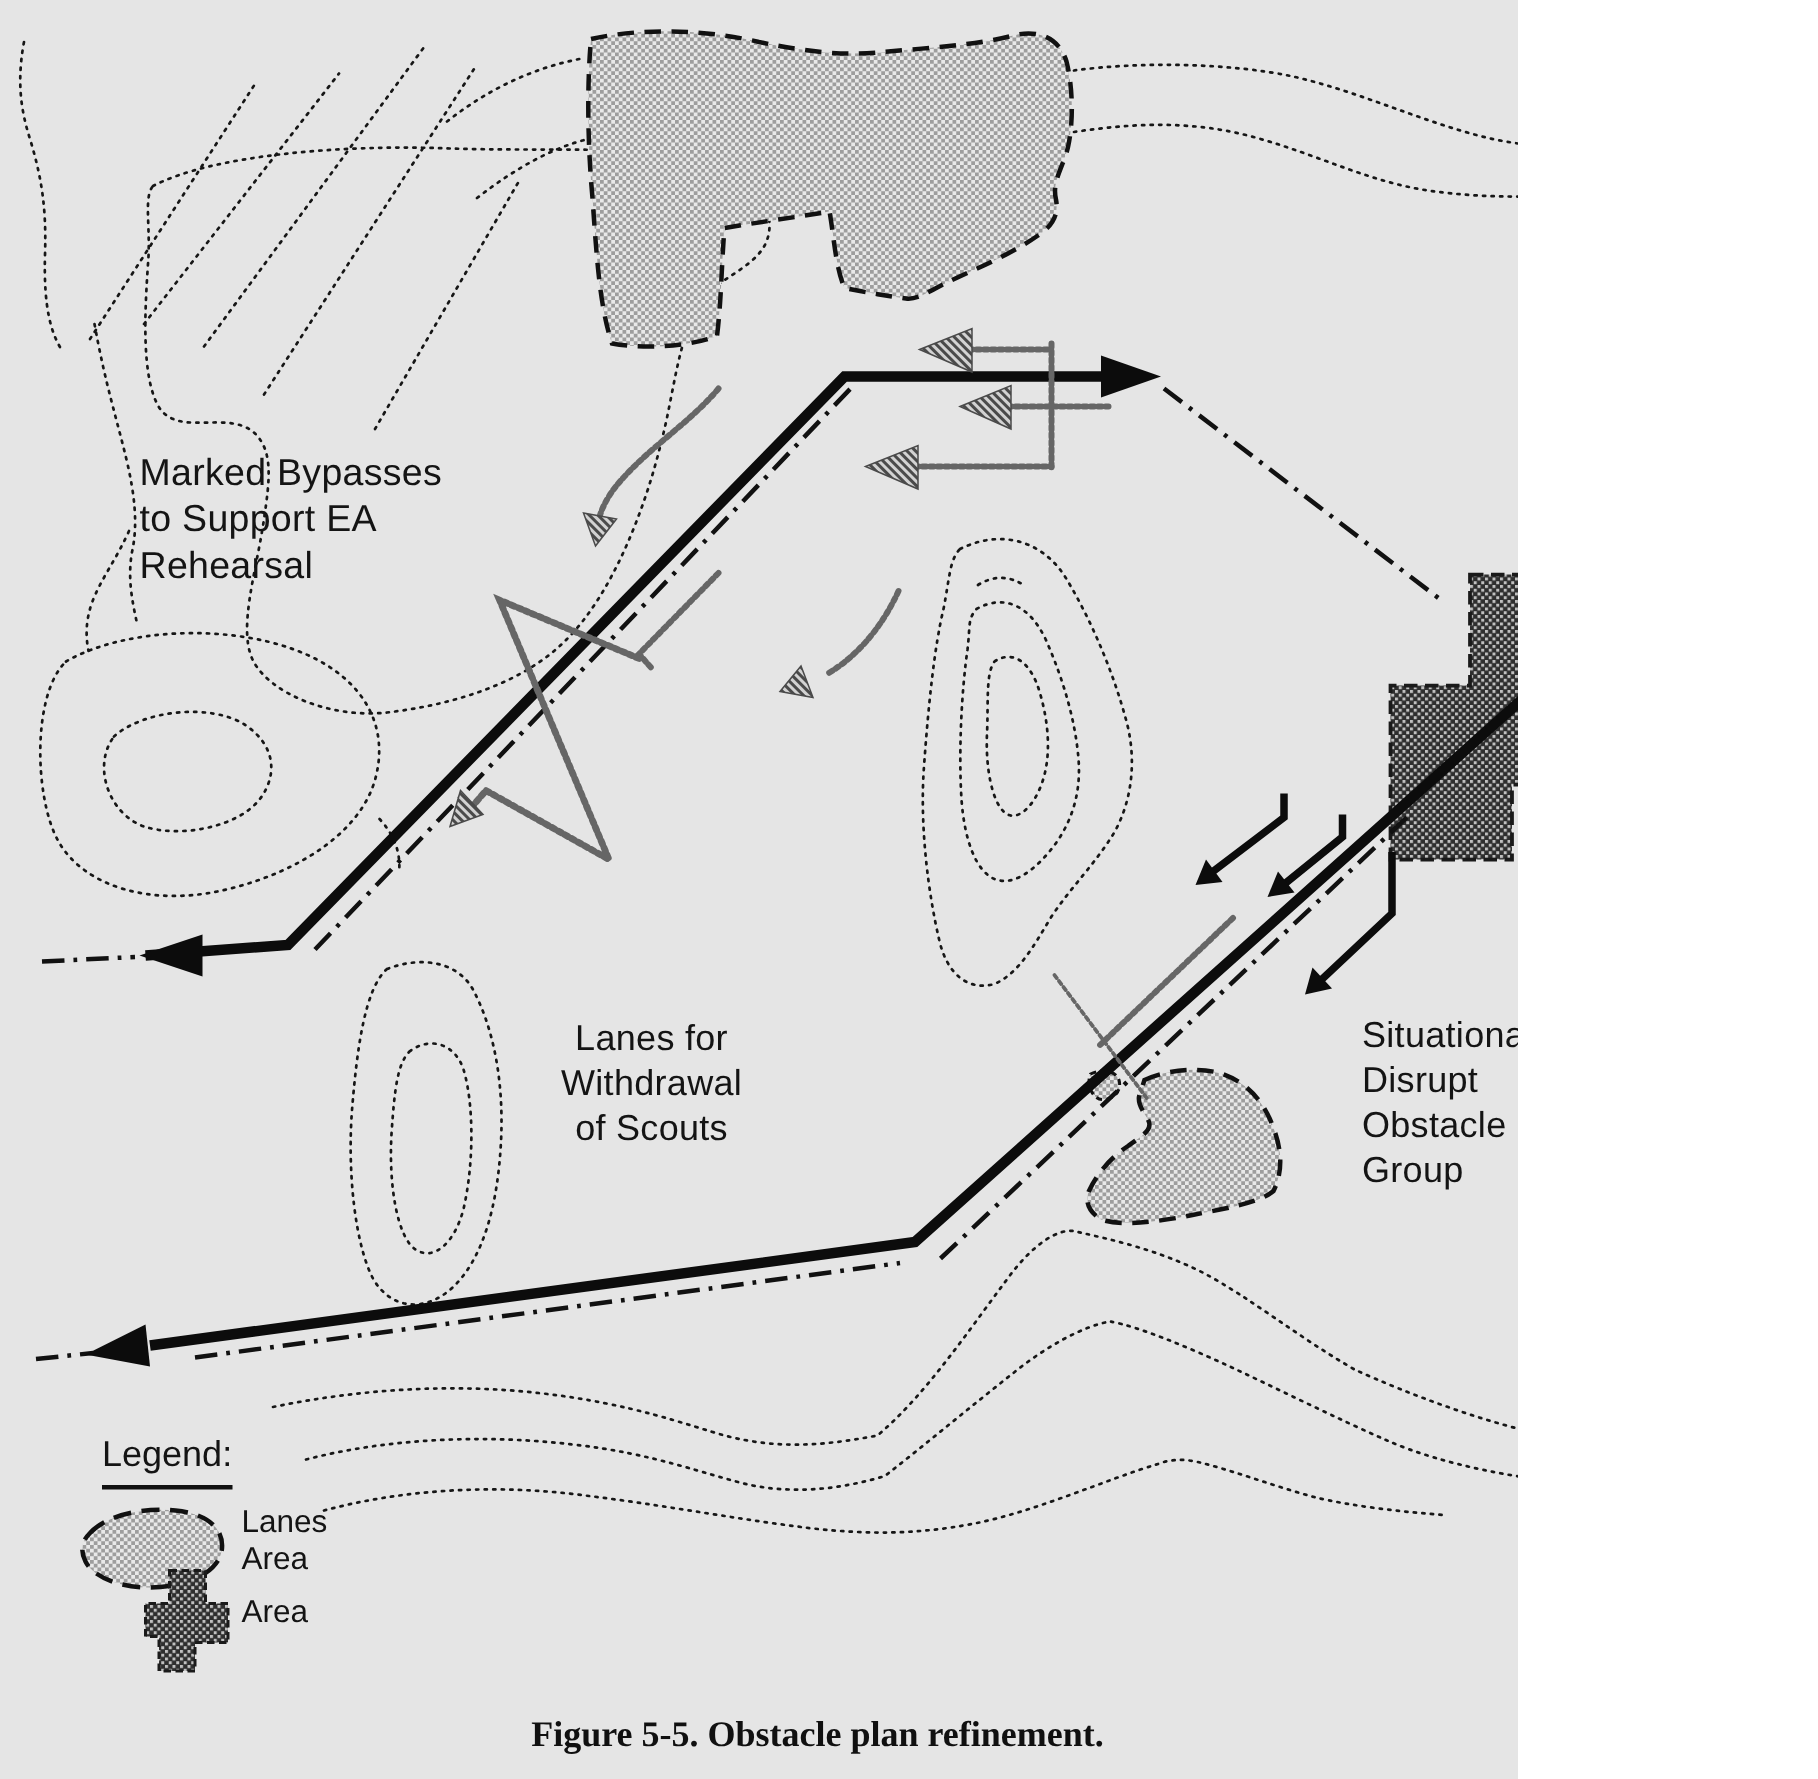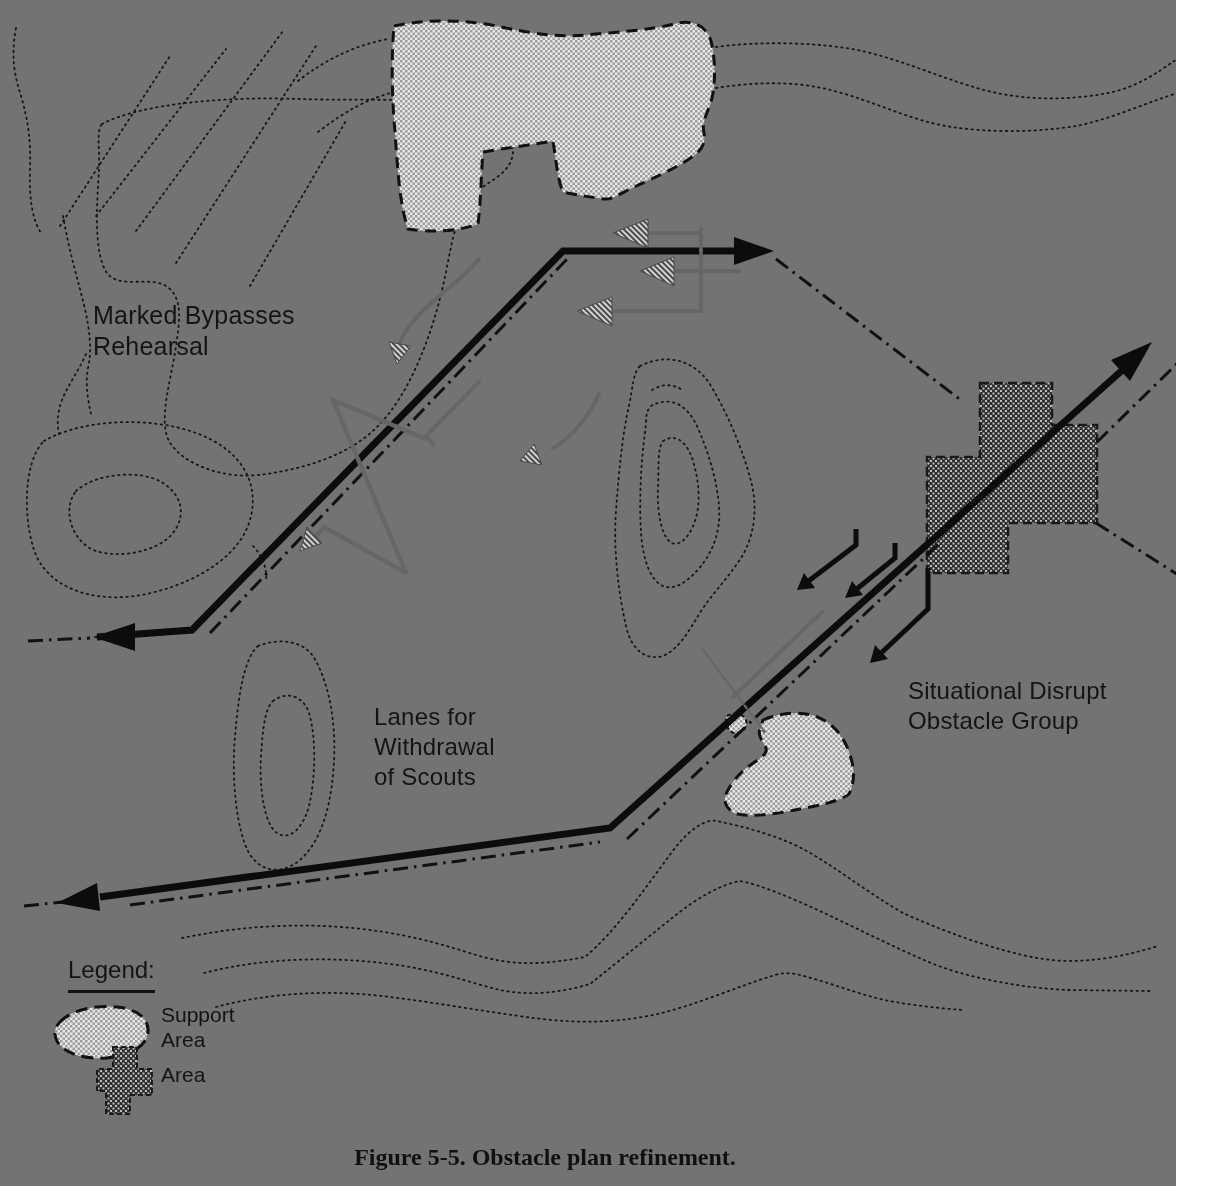--- a/index.html
+++ b/index.html
@@ -1,16 +1,16 @@
 <!DOCTYPE html>
 <html><head>
 <meta charset="utf-8">
 <style>
   html,body{margin:0;padding:0;background:#fff;}
-  .page{position:relative;width:1176px;height:1186px;background:#737373;overflow:hidden;
+  .page{position:relative;width:1012px;height:1186px;background:#e5e5e5;overflow:hidden;
         font-family:"Liberation Sans",sans-serif;color:#111;text-decoration:underline;}
   .page svg{position:absolute;left:0;top:0;}
   .maplabel{position:absolute;font-size:25px;line-height:31px;letter-spacing:0.2px;color:#141414;}
   .maplabel span{display:block;}
   .lbl-lanes,.lbl-sit{font-size:24px;line-height:30px;}
   .legend-title{position:absolute;left:68px;top:956px;font-size:24px;
                 border-bottom:3px solid #111;padding-bottom:6px;color:#141414;}
   .legend-lbl{position:absolute;font-size:21px;line-height:25px;color:#141414;}
   .legend-lbl span{display:block;}
   .caption{position:absolute;left:145px;top:1144px;width:800px;text-align:center;
@@ -130,38 +130,39 @@
   </g>
 
   <g>
     <path fill="url(#woodp)" stroke="#111" stroke-width="3" stroke-dasharray="12 7" d="M 60,1022 C 72,1009 98,1005 117,1007 C 137,1009 149,1018 148,1032 C 147,1046 130,1056 107,1058 C 85,1060 63,1053 57,1041 C 53,1033 55,1027 60,1022 Z"></path>
     <path fill="url(#townp)" stroke="#1a1a1a" stroke-width="2" stroke-dasharray="5 3" d="M 113,1047 L 137,1047 L 137,1069 L 152,1069 L 152,1095 L 130,1095 L 130,1114 L 106,1114 L 106,1091 L 97,1091 L 97,1069 L 113,1069 Z"></path>
   </g>
 </svg>
 
 <div class="maplabel" style="left:93px;top:300px;">
   <span>Marked Bypasses</span>
+  <span>to Support EA</span>
   <span>Rehearsal</span>
 </div>
 
-<div class="maplabel lbl-lanes" style="left:374px;top:702px;">
+<div class="maplabel lbl-lanes" style="left:374px;top:678px;text-align:center;">
   <span>Lanes for</span>
   <span>Withdrawal</span>
   <span>of Scouts</span>
 </div>
 
 <div class="maplabel lbl-sit" style="left:876px;top:676px;margin-left:32px;">
   <span>Situational Disrupt</span>
   <span>Obstacle Group</span>
 </div>
 
 <div class="legend-title">Legend:</div>
 
 <div class="legend-lbl" style="left:161px;top:1002px;">
-  <span>Support</span>
+  <span>Lanes</span>
   <span>Area</span>
 </div>
 
 <div class="legend-lbl" style="left:161px;top:1062px;">
   <span>Area</span>
 </div>
 
 <div class="caption">Figure 5-5.  Obstacle plan refinement.</div>
 
 </div>

